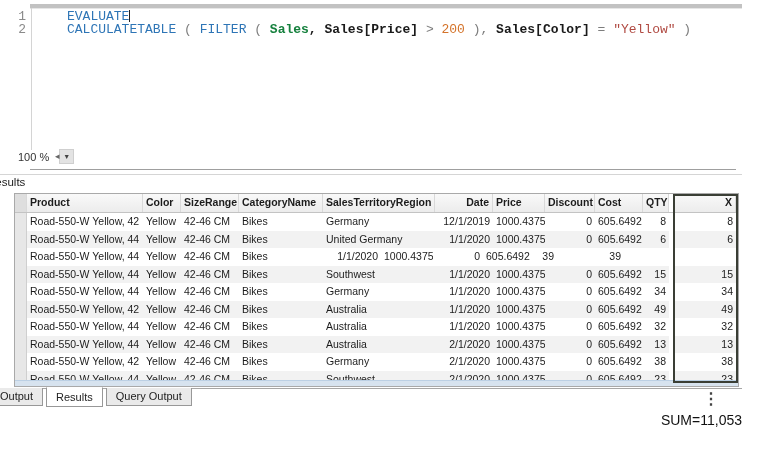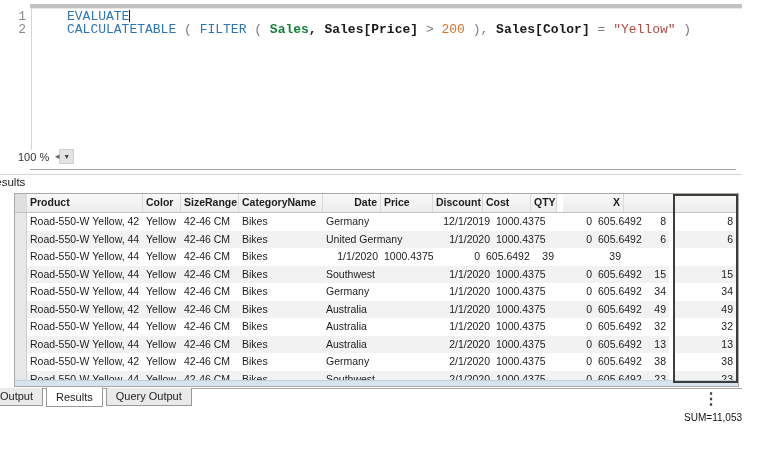--- a/index.html
+++ b/index.html
@@ -70,21 +70,21 @@
 
   
   .tabs-line{position:absolute;left:0;top:388px;width:742px;border-top:1px solid #a6a6a6;}
   .tabs{position:absolute;left:-10px;top:388px;display:flex;gap:3px;align-items:flex-start;}
   .tab{height:17px;line-height:17px;padding:0 9px;font-size:11px;color:#222;background:#eaeaea;
        border:1px solid #989898;border-top:none;}
   .tab.active{background:#fff;border-top:1px solid #fff;margin-top:-1px;position:relative;z-index:2;height:18px;line-height:18px;}
 
   
   .overflow-dots{position:absolute;left:703px;top:390px;font-size:16px;font-weight:bold;color:#444;line-height:1.1;}
-  .sum-label{position:absolute;right:26px;top:412px;font-size:10px;color:#111;}
+  .sum-label{position:absolute;right:26px;top:412px;font-size:14px;color:#111;}
 </style>
 </head>
 <body>
 
 <div class="screen">
 
   <div class="top-bar"></div>
 
   <div class="editor-rule"></div>
   <div class="editor">
@@ -103,20 +103,21 @@
 
   <div class="results-label">Results</div>
 
   <div class="grid">
     <div class="grid-header">
         <div class="cell gutter"></div>
         <div class="cell c-product">Product</div>
         <div class="cell c-color">Color</div>
         <div class="cell c-sizerange">SizeRange</div>
         <div class="cell c-categoryname">CategoryName</div>
+        <div class="cell c-salesterritoryregion">SalesTerritoryRegion</div>
         <div class="cell c-date r">Date</div>
         <div class="cell c-price">Price</div>
         <div class="cell c-discount r">Discount</div>
         <div class="cell c-cost">Cost</div>
         <div class="cell c-qty r">QTY</div>
         <div class="cell gapcol"></div>
         <div class="cell c-x r">X</div>
       </div>
     <div>
         <div class="grow">

